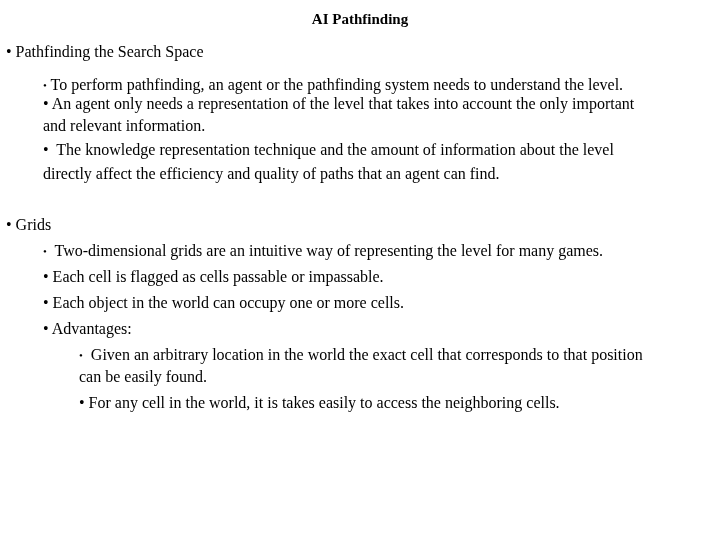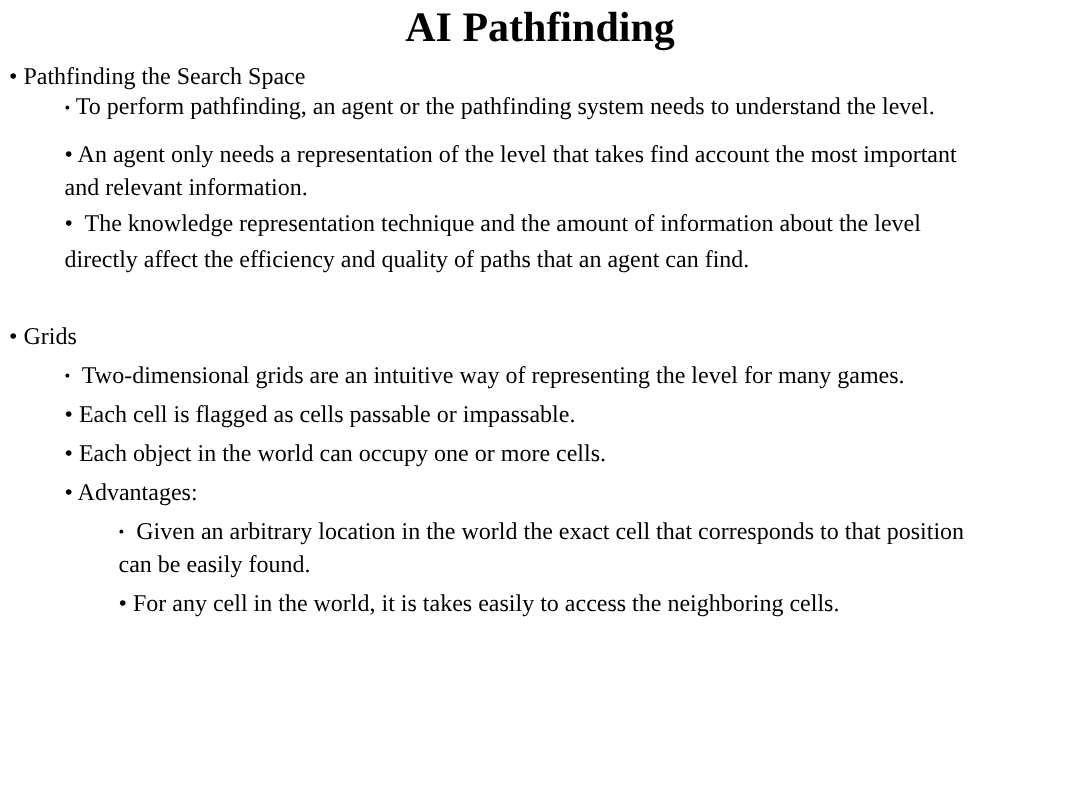--- a/index.html
+++ b/index.html
@@ -3,49 +3,49 @@
 <meta charset="utf-8">
 <style>
   html, body { margin: 0; padding: 0; }
   body {
     width: 720px; height: 540px; background: #ffffff; overflow: hidden;
     font-family: "Liberation Serif", "DejaVu Serif", serif; color: #000;
     position: relative;
   }
   .title {
     position: absolute; top: 5px; left: 0; width: 720px; text-align: center;
-    font-weight: bold; font-size: 28px; line-height: 28px;
+    font-weight: bold; font-size: 15px; line-height: 28px;
   }
   .line {
     position: absolute; font-size: 16px; line-height: 25px; white-space: nowrap;
   }
   .bullet { display: inline-block; }
   .l1 { left: 6px; }
   .l2 { left: 43px; }
   .l3 { left: 79px; text-align: right; }
   .small-dot { font-size: 11px; vertical-align: 1px; }
 </style>
 </head>
 <body>
 
 <div class="title">AI Pathfinding</div>
 
 <div class="line l1" style="top:39px">
   <span class="bullet">•</span>
   <span>Pathfinding the Search Space</span>
 </div>
 
-<div class="line l2" style="top:59px">
+<div class="line l2" style="top:72px">
   <span class="bullet small-dot">•</span>
   <span>To perform pathfinding, an agent or the pathfinding system needs to understand the level.</span>
 </div>
 
 <div class="line l2" style="top:91px">
   <span class="bullet">•</span>
-  <span>An agent only needs a representation of the level that takes find account the most important</span>
+  <span>An agent only needs a representation of the level that takes into account the only important</span>
 </div>
 <div class="line l2" style="top:113px">and relevant information.</div>
 
 <div class="line l2" style="top:137px">
   <span class="bullet">•</span>
   <span style="white-space:pre"> The knowledge representation technique and the amount of information about the level</span>
 </div>
 <div class="line l2" style="top:161px">directly affect the efficiency and quality of paths that an agent can find.</div>
 
 <div class="line l1" style="top:212px">

